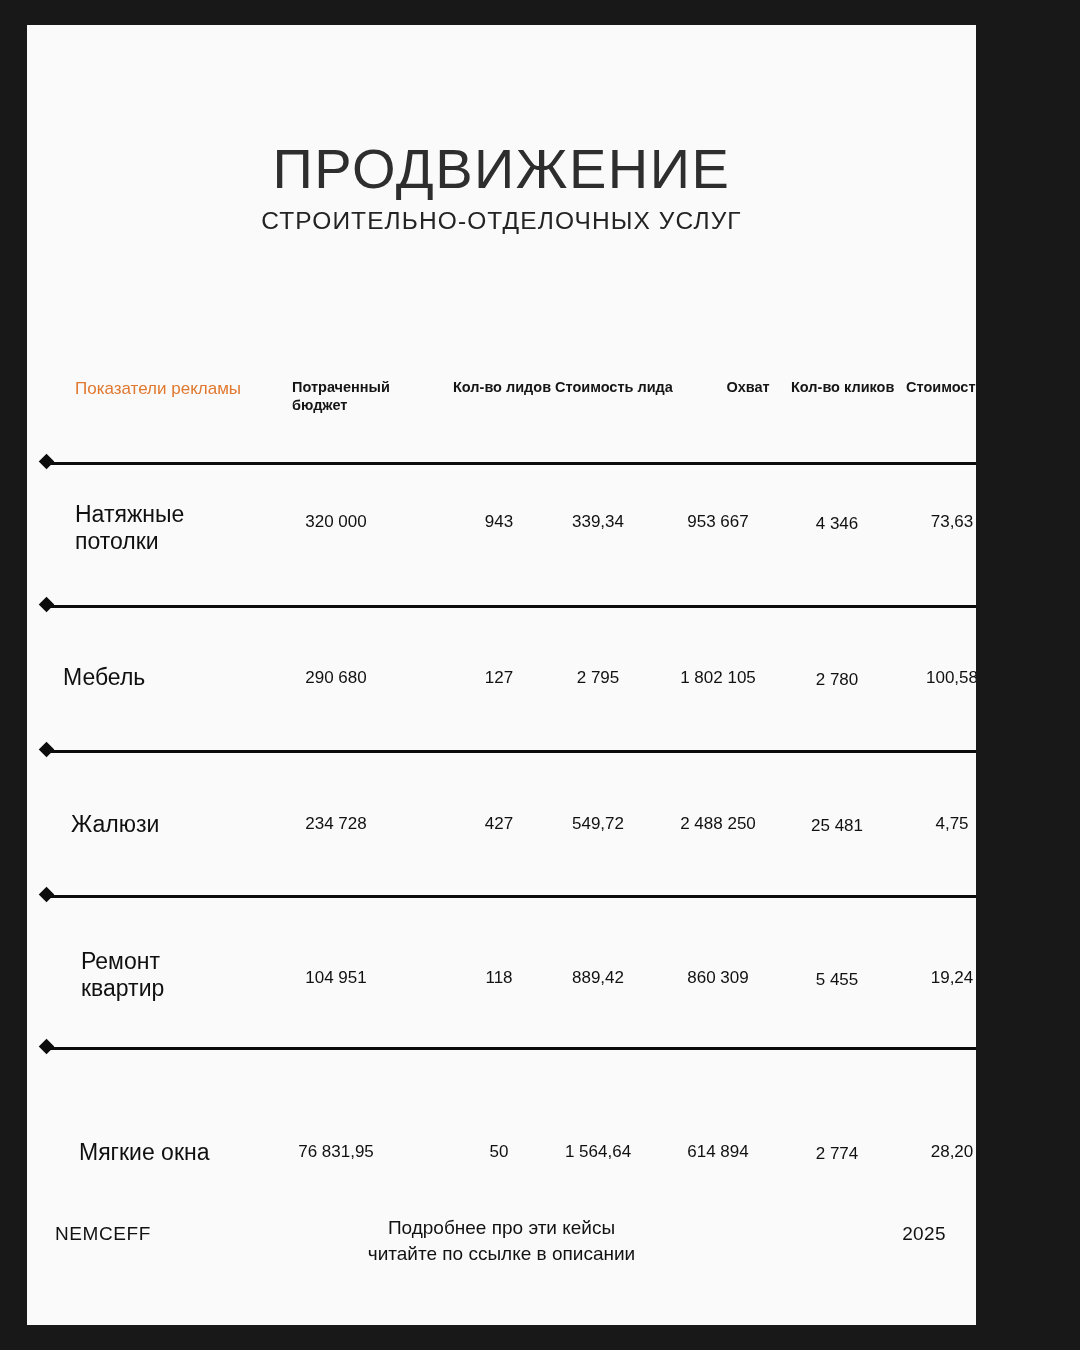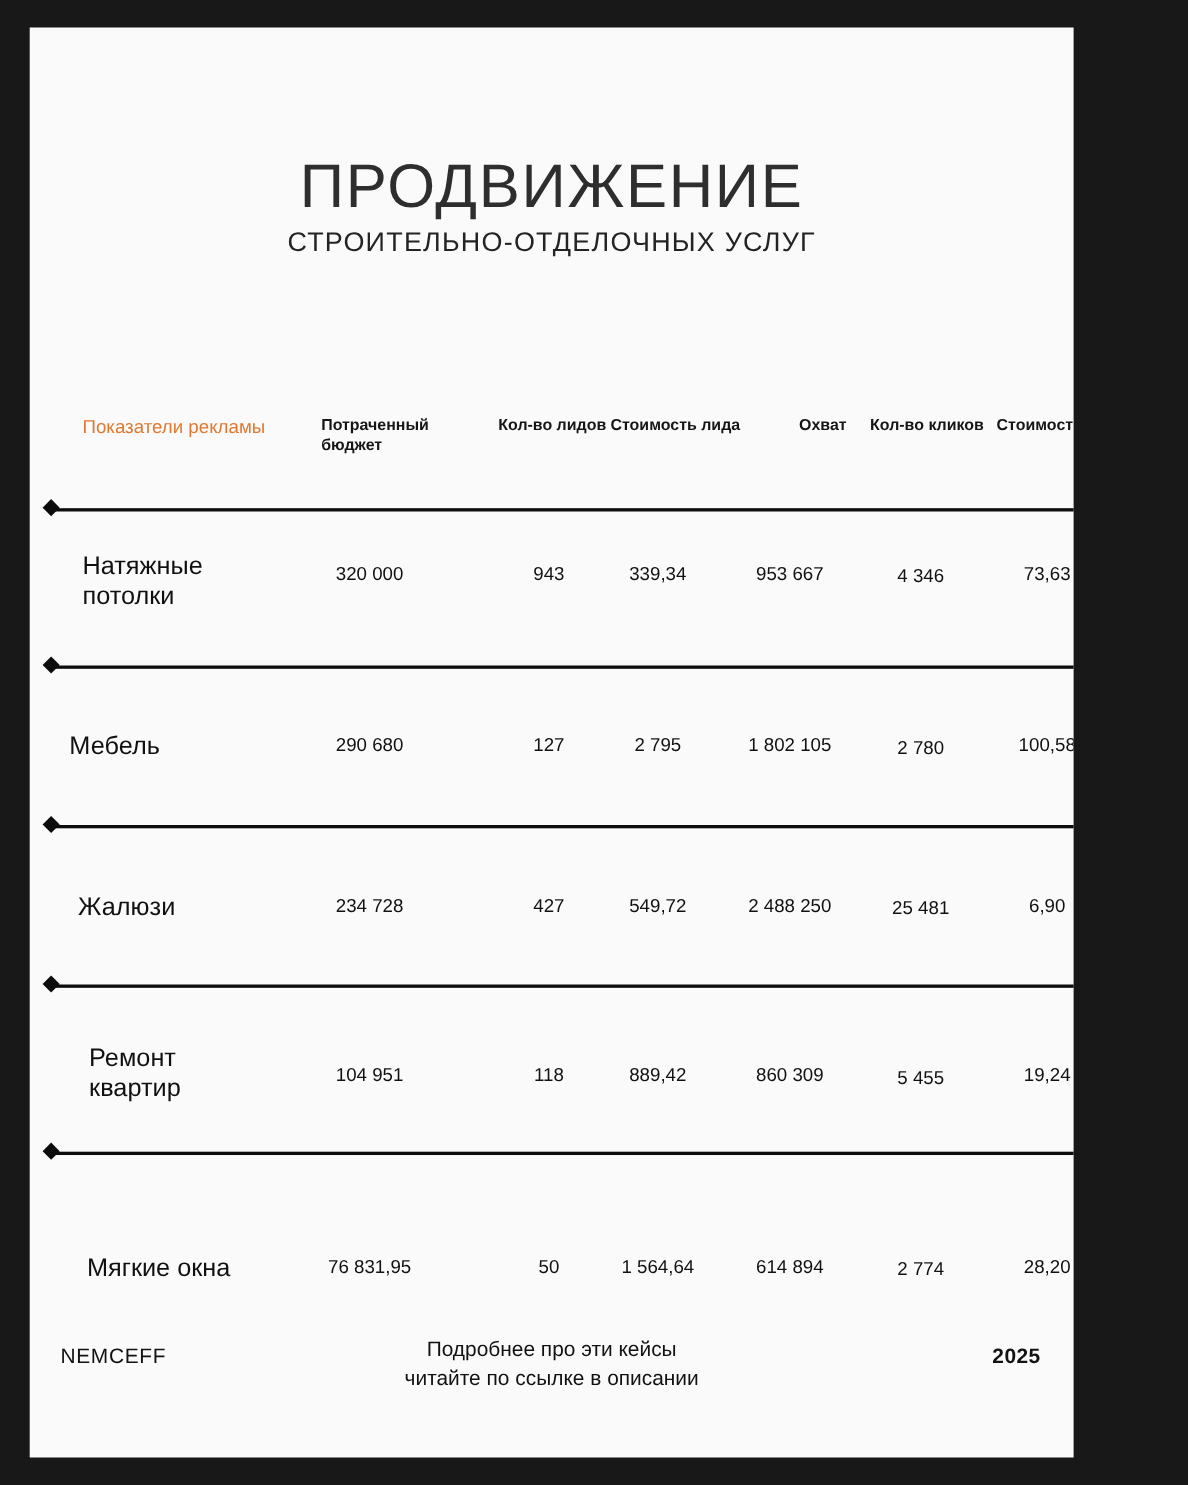--- a/index.html
+++ b/index.html
@@ -187,21 +187,21 @@
     color: #121212;
     font-weight: 400;
   }
   .footer-year {
     position: absolute;
     right: 30px;
     top: 8px;
     font-size: 19px;
     letter-spacing: 0.4px;
     color: #121212;
-    font-weight: 700;
+    font-weight: 400;
   }
 </style>
 </head>
 <body>
 
 <div class="poster">
   <div class="card">
 
     <div class="title-block">
       <div class="title-main">ПРОДВИЖЕНИЕ</div>
@@ -262,21 +262,21 @@
         <div class="cell val v6" style="top:316px">100,58</div>
       </div>
 
       <div class="row">
         <div class="cell rname" style="left:44px; top:460px">Жалюзи</div>
         <div class="cell val v1" style="top:462px">234 728</div>
         <div class="cell val v2" style="top:462px">427</div>
         <div class="cell val v3" style="top:462px">549,72</div>
         <div class="cell val v4" style="top:462px">2 488 250</div>
         <div class="cell val v5" style="top:464px">25 481</div>
-        <div class="cell val v6" style="top:462px">6,90</div>
+        <div class="cell val v6" style="top:462px">4,75</div>
       </div>
 
       <div class="row">
         <div class="cell rname" style="left:54px; top:597px">Ремонт
 квартир</div>
         <div class="cell val v1" style="top:616px">104 951</div>
         <div class="cell val v2" style="top:616px">118</div>
         <div class="cell val v3" style="top:616px">889,42</div>
         <div class="cell val v4" style="top:616px">860 309</div>
         <div class="cell val v5" style="top:618px">5 455</div>

